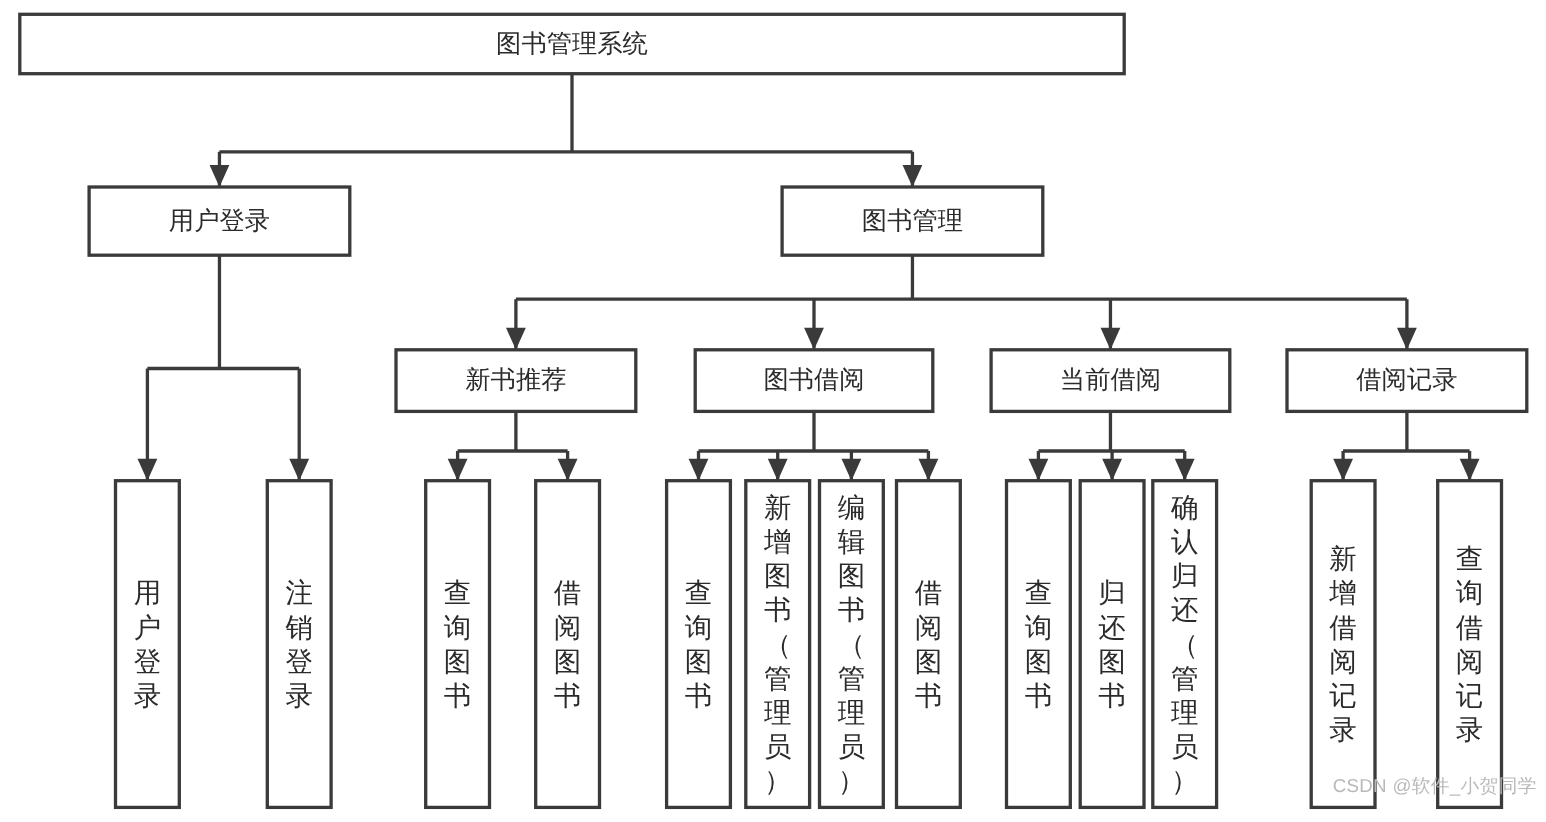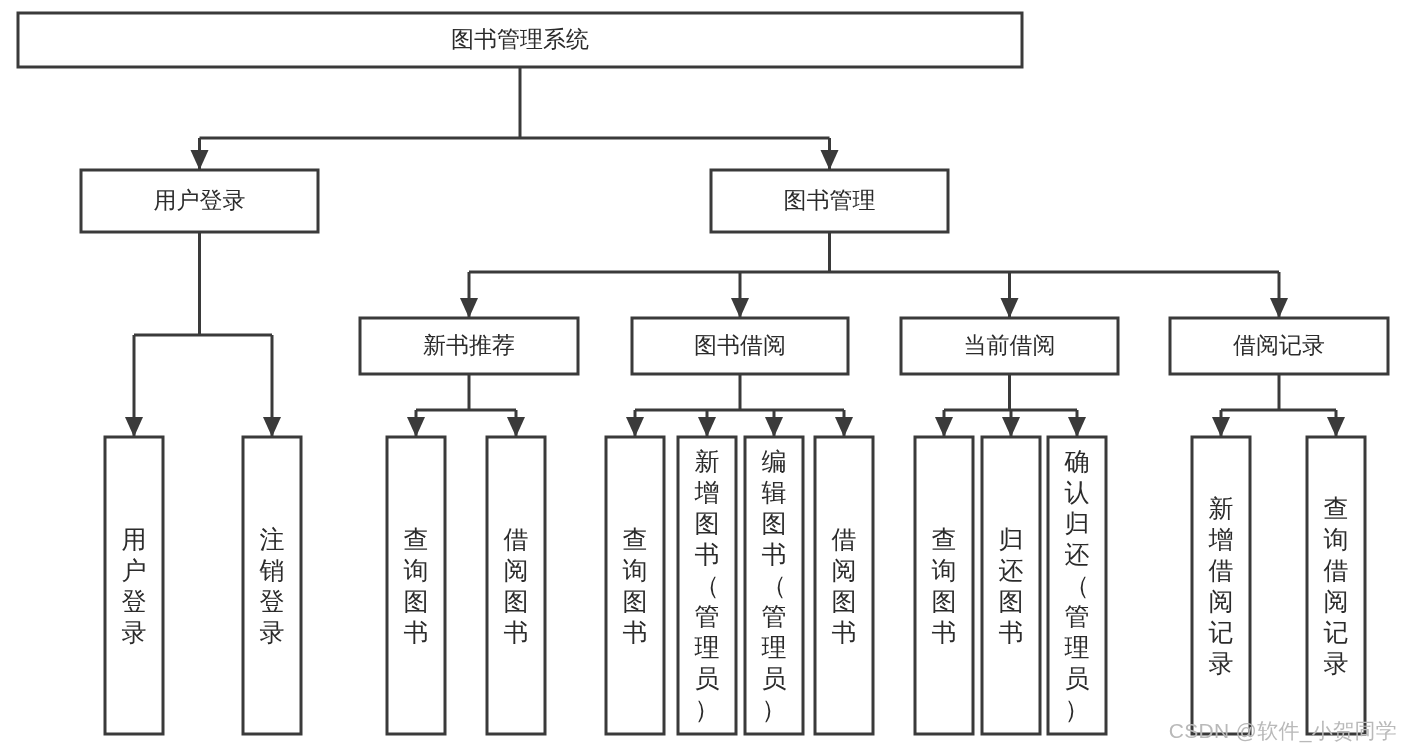--- a/index.html
+++ b/index.html
@@ -50,23 +50,23 @@
     fill: none;
     stroke-linecap: butt;
   }
   .arrow-head {
     fill: #3a3a3a;
     stroke: none;
   }
   .watermark {
     position: absolute;
     right: 8px;
-    bottom: 2px;
+    bottom: 21px;
     color: #b9b9b9;
-    font-size: 21px;
+    font-size: 17px;
     font-family: "Liberation Sans", "DejaVu Sans", sans-serif;
     white-space: nowrap;
     letter-spacing: 0.3px;
   }
 </style>
 </head>
 <body>
 
 <div id="diagram-root">
   <svg class="flow" viewBox="0 0 1405 747" xmlns="http://www.w3.org/2000/svg">

